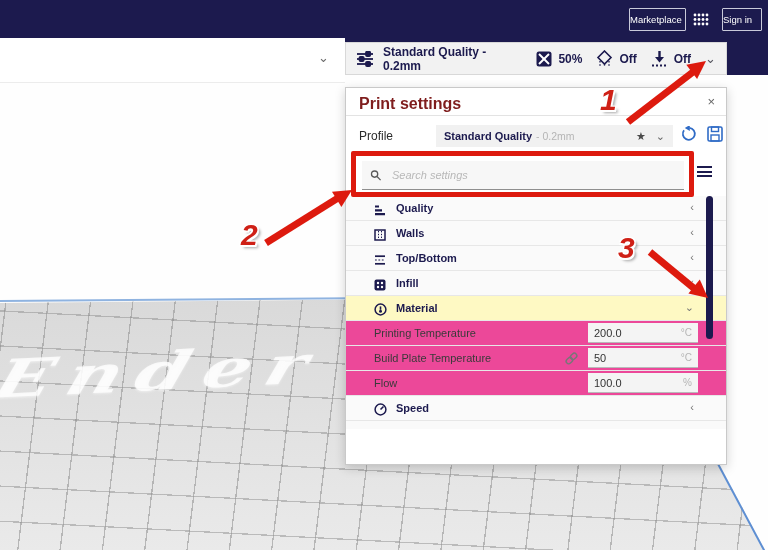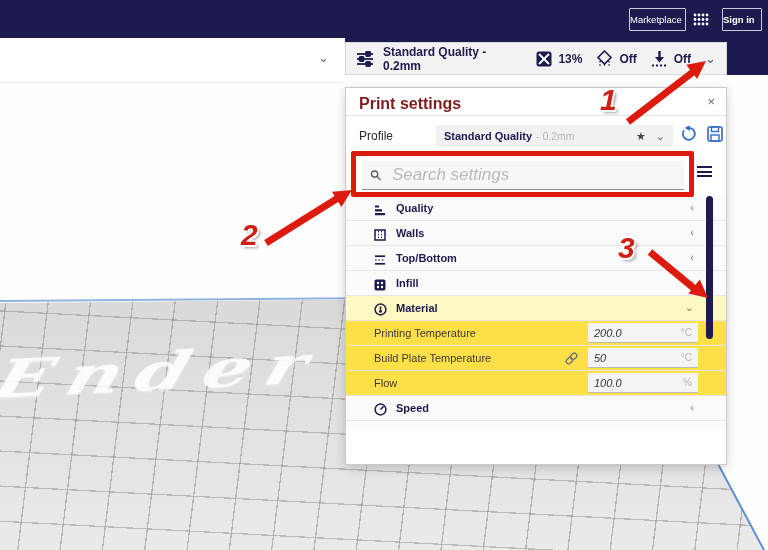--- a/index.html
+++ b/index.html
@@ -54,38 +54,38 @@
   .profile-dd .name{font-size:11px;font-weight:bold;color:#1c1a4e;}
   .profile-dd .suffix{font-size:10.5px;color:#b5b5b5;margin-left:4px;}
   .profile-dd .spacer{flex:1;}
   .profile-dd .star{font-size:11px;color:#4a4a4a;margin-right:10px;}
   .profile-dd .chev{font-size:11px;color:#666;}
   .iconbtn{position:absolute;top:2px;cursor:pointer;}
 
   .search-row{position:absolute;left:0;top:64px;width:100%;height:44px;}
   .search-box{position:absolute;left:16px;top:9px;width:322px;height:29px;background:#f7f7f7;border-bottom:1px solid #8f8f8f;
     box-sizing:border-box;display:flex;align-items:center;padding:0 8px;}
-  .search-box input{border:none;outline:none;background:transparent;font-size:17px;font-style:italic;color:#555;width:100%;margin-left:8px;font-family:"Liberation Sans",sans-serif;}
+  .search-box input{border:none;outline:none;background:transparent;font-size:11px;font-style:italic;color:#555;width:100%;margin-left:8px;font-family:"Liberation Sans",sans-serif;}
   .search-box input::placeholder{color:#b8b8b8;}
   .hamburger{position:absolute;right:14px;top:14px;width:15px;height:11px;cursor:pointer;}
   .hamburger div{height:2px;background:#1c1a4e;margin-bottom:2.5px;}
 
   .list{position:absolute;left:0;top:108px;width:100%;height:233px;overflow:hidden;}
   .row{position:relative;width:100%;height:25px;box-sizing:border-box;border-bottom:1px solid #e7e7e7;}
   .cat{background:#fafafa;cursor:pointer;text-align:center;}
   .cat.open{background:#fef9c3;}
   .cat .cicon{position:absolute;left:28px;top:6px;}
   .cat .clabel{position:absolute;left:50px;top:6px;font-size:11px;font-weight:bold;color:#1c1a4e;}
   .cat .rchev{position:absolute;right:32px;top:5px;font-size:11px;color:#777;}
-  .set{background:#fde047;}
+  .set{background:#ec4899;}
   .set .slabel{position:absolute;left:28px;top:6px;font-size:11px;color:#3a3a3a;}
   .set .linkic{position:absolute;left:218px;top:5px;}
   .sinput{position:absolute;left:242px;top:2px;width:110px;height:20px;background:#f4f4f4;border-bottom:1px solid #b9b9b9;
     box-sizing:border-box;cursor:text;}
-  .sinput .val{position:absolute;left:6px;top:4px;font-size:11px;color:#333;font-style:italic;}
+  .sinput .val{position:absolute;left:6px;top:4px;font-size:11px;color:#333;}
   .sinput .unit{position:absolute;right:6px;top:4px;font-size:10px;color:#b5b5b5;}
   .row.partial{height:8px;overflow:hidden;border-bottom:none;}
 
   .scrollbar{position:absolute;left:360px;top:108px;width:7px;height:143px;background:#1c1a4e;border-radius:4px;cursor:pointer;z-index:12;}
 
   .panel-footer{position:absolute;left:0;top:341px;width:100%;height:37px;border-top:1px solid #dddddd;box-sizing:border-box;}
   .rec-btn{position:absolute;left:13px;top:10px;height:23px;line-height:21px;border:1px solid #2f6bc6;border-radius:2px;
     color:#2f6bc6;font-size:11px;padding:0 12px;cursor:pointer;background:#fff;box-sizing:border-box;}
   .rec-btn .bk{margin-right:8px;font-size:12px;}
 
@@ -126,21 +126,21 @@
           <circle cx="6" cy="6.5" r="1.4"></circle>
           <circle cx="10" cy="6.5" r="1.4"></circle>
           <circle cx="14" cy="6.5" r="1.4"></circle>
         <circle cx="2" cy="11" r="1.4"></circle>
           <circle cx="6" cy="11" r="1.4"></circle>
           <circle cx="10" cy="11" r="1.4"></circle>
           <circle cx="14" cy="11" r="1.4"></circle>
       </g>
     </svg>
   </div>
-  <div class="hbtn" style="left:722px;width:38px;z-index:6;font-weight:bold;"><span>Sign in</span></div>
+  <div class="hbtn" style="left:722px;width:38px;z-index:6;"><span>Sign in</span></div>
 
   <div class="printer-bar">
     <span class="chev">⌄</span>
   </div>
 
   <div class="stage-toolbar">
     <span class="ic" style="margin-left:0;">
       <svg width="19" height="16" viewBox="0 0 19 16">
         <g stroke="#1c1a4e" stroke-width="1.8" fill="#1c1a4e">
           <line x1="1" y1="3" x2="17" y2="3"></line>
@@ -156,21 +156,21 @@
     <span class="spacer"></span>
     <span class="ic">
       <svg width="16" height="16" viewBox="0 0 16 16">
         <rect x="0.5" y="0.5" width="15" height="15" rx="2.5" fill="#1c1a4e"></rect>
         <g stroke="#ffffff" stroke-width="2">
             <line x1="3" y1="3" x2="13" y2="13"></line>
             <line x1="13" y1="3" x2="3" y2="13"></line>
           </g>
       </svg>
     </span>
-    <span class="val">13%</span>
+    <span class="val">50%</span>
     <span class="ic">
       <svg width="17" height="17" viewBox="0 0 17 17">
         <polygon points="8.5,1 15,7.5 8.5,14 2,7.5" fill="none" stroke="#1c1a4e" stroke-width="1.6"></polygon>
         <g stroke="#1c1a4e" stroke-width="1.3" stroke-dasharray="1.6,1.6">
           <line x1="4" y1="11" x2="4" y2="16"></line>
             <line x1="8.5" y1="14" x2="8.5" y2="17"></line>
             <line x1="13" y1="11" x2="13" y2="16"></line>
         </g>
       </svg>
     </span>

